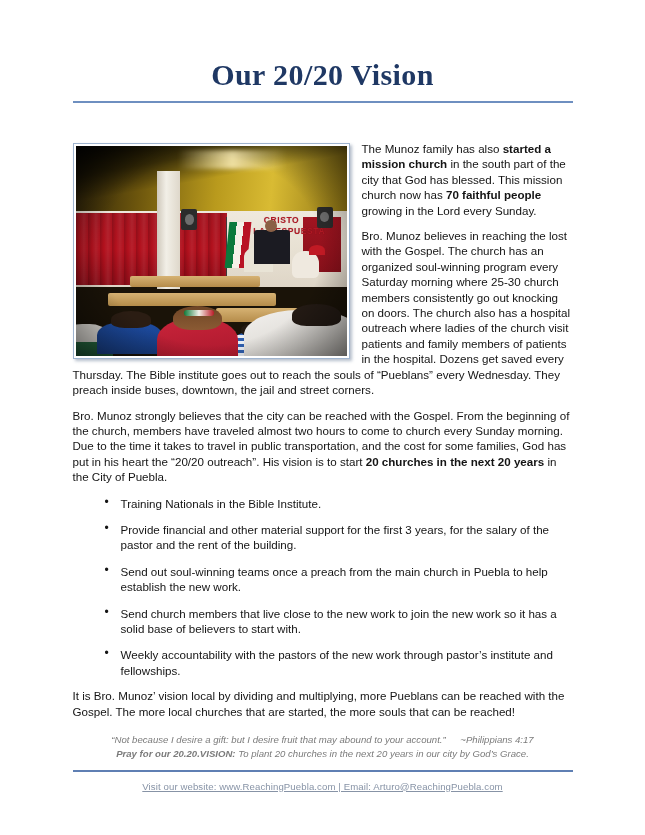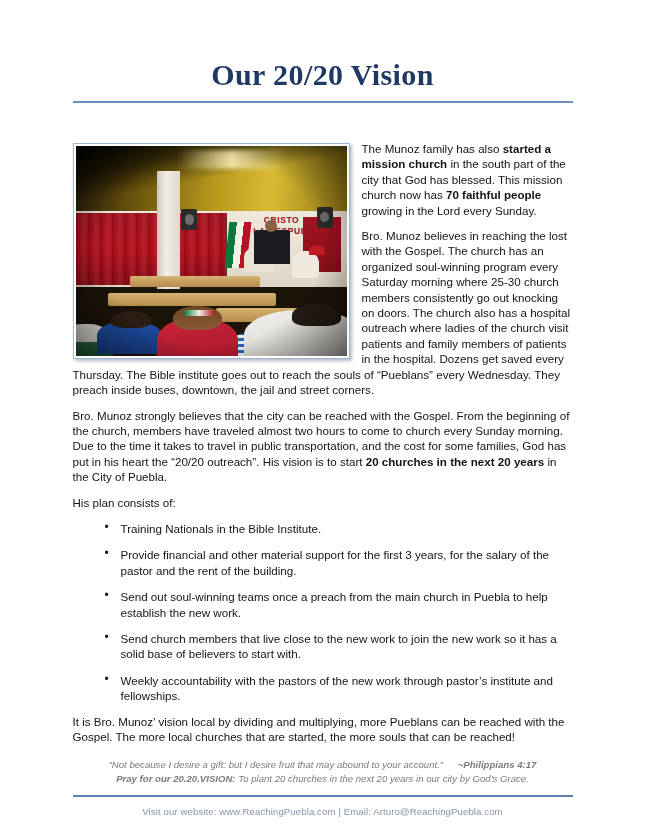--- a/index.html
+++ b/index.html
@@ -258,36 +258,37 @@
 
   
   .quote-block {
     margin: 14px 0 0 0;
     text-align: center;
     font-style: italic;
     font-size: 9.6px;
     line-height: 1.45;
     color: #7b7b7b;
   }
-  .quote-block .q-ref { font-weight: bold; font-style: italic; margin-left: 12px; }
+  .quote-block .q-ref { font-weight: normal; font-style: italic; margin-left: 12px; }
   .quote-block .q-lead { font-weight: bold; font-style: italic; }
 
   
   .footer-rule {
     margin: 9px auto 0 auto;
     width: 500px;
     height: 0;
     border-top: 2px solid #5f7fb3;
   }
   .footer-text {
     margin: 9px 0 0 0;
     text-align: center;
     font-size: 9.6px;
     color: #8793a6;
     letter-spacing: 0.1px;
+    text-decoration: underline;
   }
   .clear { clear: both; height: 0; }
 </style>
 </head>
 <body>
 
 <div class="page">
 
   <h1 class="doc-title">Our 20/20 Vision</h1>
   <div class="header-rule"></div>
@@ -336,21 +337,20 @@
     </figure>
 
     <p><span>The Munoz family has also </span><b>started a mission church</b><span> in the south part of the city that God has blessed. This mission church now has </span><b>70 faithful people</b><span> growing in the Lord every Sunday.</span></p>
 
     <p>Bro. Munoz believes in reaching the lost with the Gospel. The church has an organized soul-winning program every Saturday morning where 25-30 church members consistently go out knocking on doors. The church also has a hospital outreach where ladies of the church visit patients and family members of patients in the hospital. Dozens get saved every Thursday. The Bible institute goes out to reach the souls of “Pueblans” every Wednesday. They preach inside buses, downtown, the jail and street corners.</p>
 
     <div class="clear"></div>
 
     <p><span>Bro. Munoz strongly believes that the city can be reached with the Gospel.  From the beginning of the church, members have traveled almost two hours to come to church every Sunday morning.  Due to the time it takes to travel in public transportation, and the cost for some families, God has put in his heart the “20/20 outreach”. His vision is to start </span><b>20 churches in the next 20 years</b><span> in the City of Puebla.</span></p>
 
-    <p class="tight">His plan consists of:</p>
 
     <ul class="plan">
       <li>Training Nationals in the Bible Institute.</li>
       <li>Provide financial and other material support for the first 3 years, for the salary of the pastor and the rent of the building.</li>
       <li>Send out soul-winning teams once a preach from the main church in Puebla to help establish the new work.</li>
       <li>Send church members that live close to the new work to join the new work so it has a solid base of believers to start with.</li>
       <li>Weekly accountability with the pastors of the new work through pastor’s institute and fellowships.</li>
     </ul>
 
     <p>It is Bro. Munoz’ vision local by dividing and multiplying, more Pueblans can be reached with the Gospel.  The more local churches that are started, the more souls that can be reached!</p>

